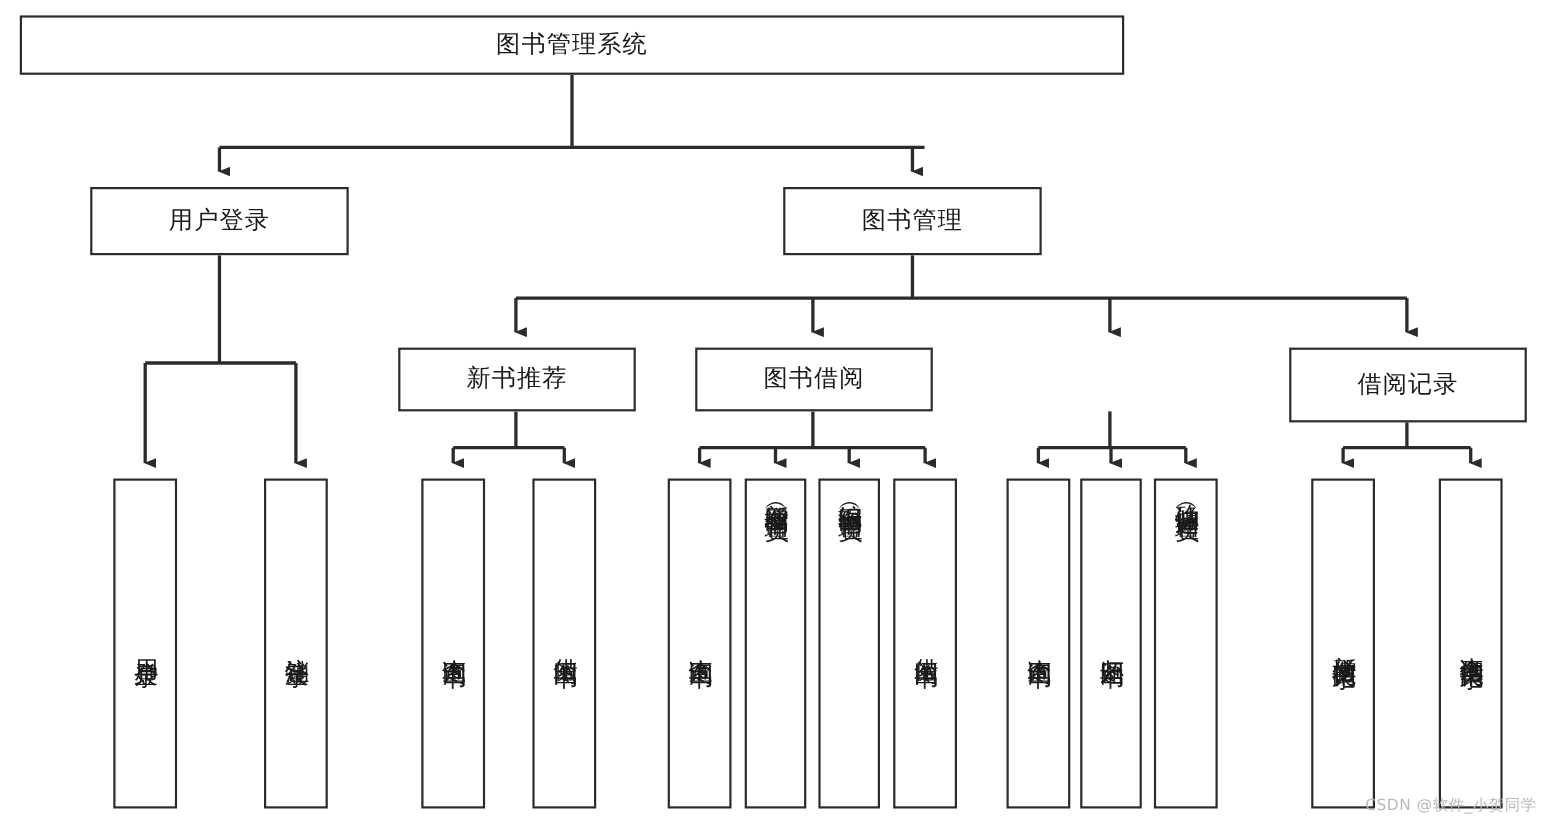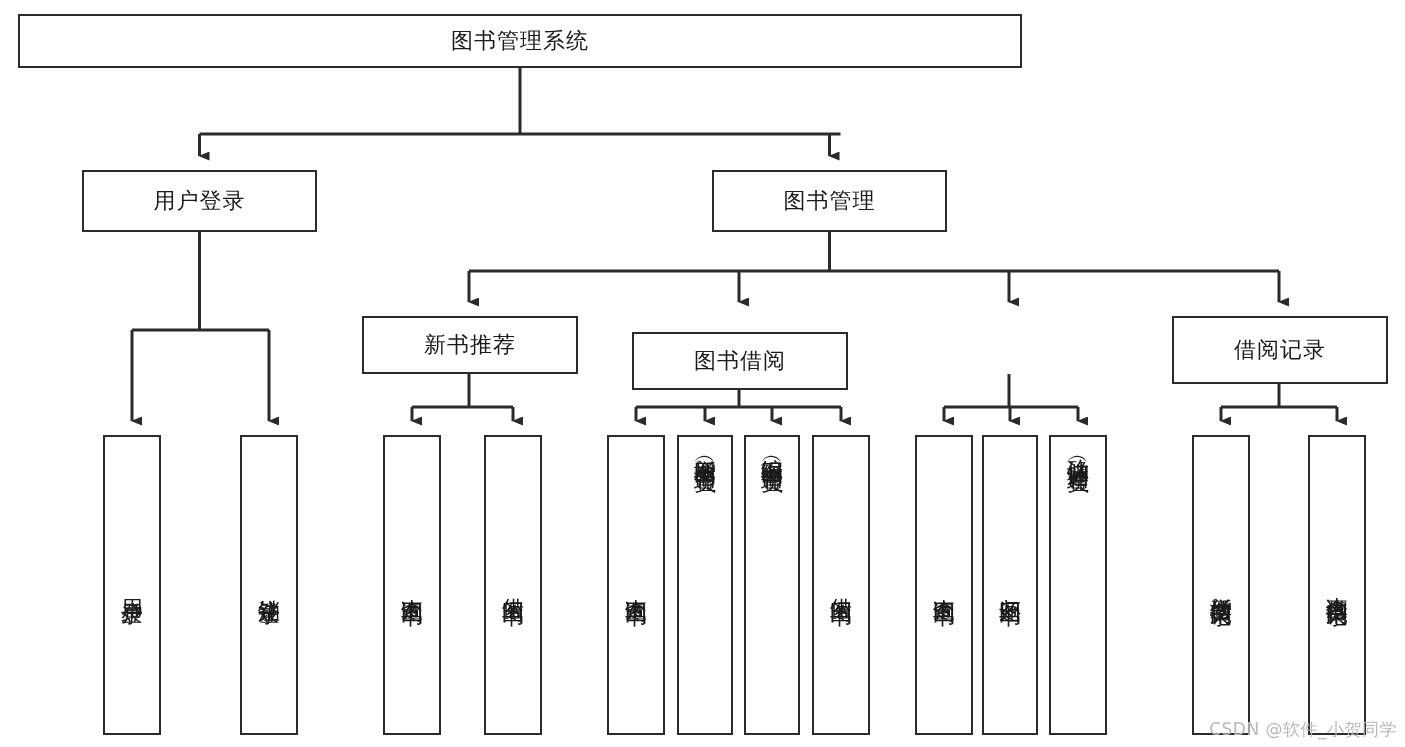--- a/index.html
+++ b/index.html
@@ -51,21 +51,21 @@
     padding: 4px 0;
     text-align: center;
   }
   .node-v.top-align {
     justify-content: flex-start;
   }
   #watermark {
     position: absolute;
     right: 8px;
     bottom: 6px;
-    font-size: 17px;
+    font-size: 14px;
     color: #b9b9b9;
     white-space: nowrap;
     letter-spacing: 0.5px;
   }
 </style>
 </head>
 <body>
 
 <div id="diagram-root">
 
@@ -118,21 +118,21 @@
       <path d="M1337,407 L1337,421" marker-end="url(#arrowhead)"></path>
     </g>
   </svg>
 
   <div class="node node-h" style="left:18px; top:14px; width:1004px; height:54px;">图书管理系统</div>
 
   <div class="node node-h" style="left:82px; top:170px; width:235px; height:62px;">用户登录</div>
   <div class="node node-h" style="left:712px; top:170px; width:235px; height:62px;">图书管理</div>
 
   <div class="node node-h" style="left:362px; top:316px; width:216px; height:58px;">新书推荐</div>
-  <div class="node node-h" style="left:632px; top:316px; width:216px; height:58px;margin-top:16px;">图书借阅</div>
+  <div class="node node-h" style="left:632px; top:316px; width:216px; height:58px;">图书借阅</div>
   <div class="node node-h" style="left:1172px; top:316px; width:216px; height:68px;">借阅记录</div>
 
   <div class="node node-v" style="left:103px; top:435px; width:58px; height:300px;">用户登录</div>
   <div class="node node-v" style="left:240px; top:435px; width:58px; height:300px;">注销登录</div>
 
   <div class="node node-v" style="left:383px; top:435px; width:58px; height:300px;">查询图书</div>
   <div class="node node-v" style="left:484px; top:435px; width:58px; height:300px;">借阅图书</div>
 
   <div class="node node-v" style="left:607px; top:435px; width:58px; height:300px;">查询图书</div>
   <div class="node node-v top-align" style="left:677px; top:435px; width:56px; height:300px;">新增图书（管理员）</div>

